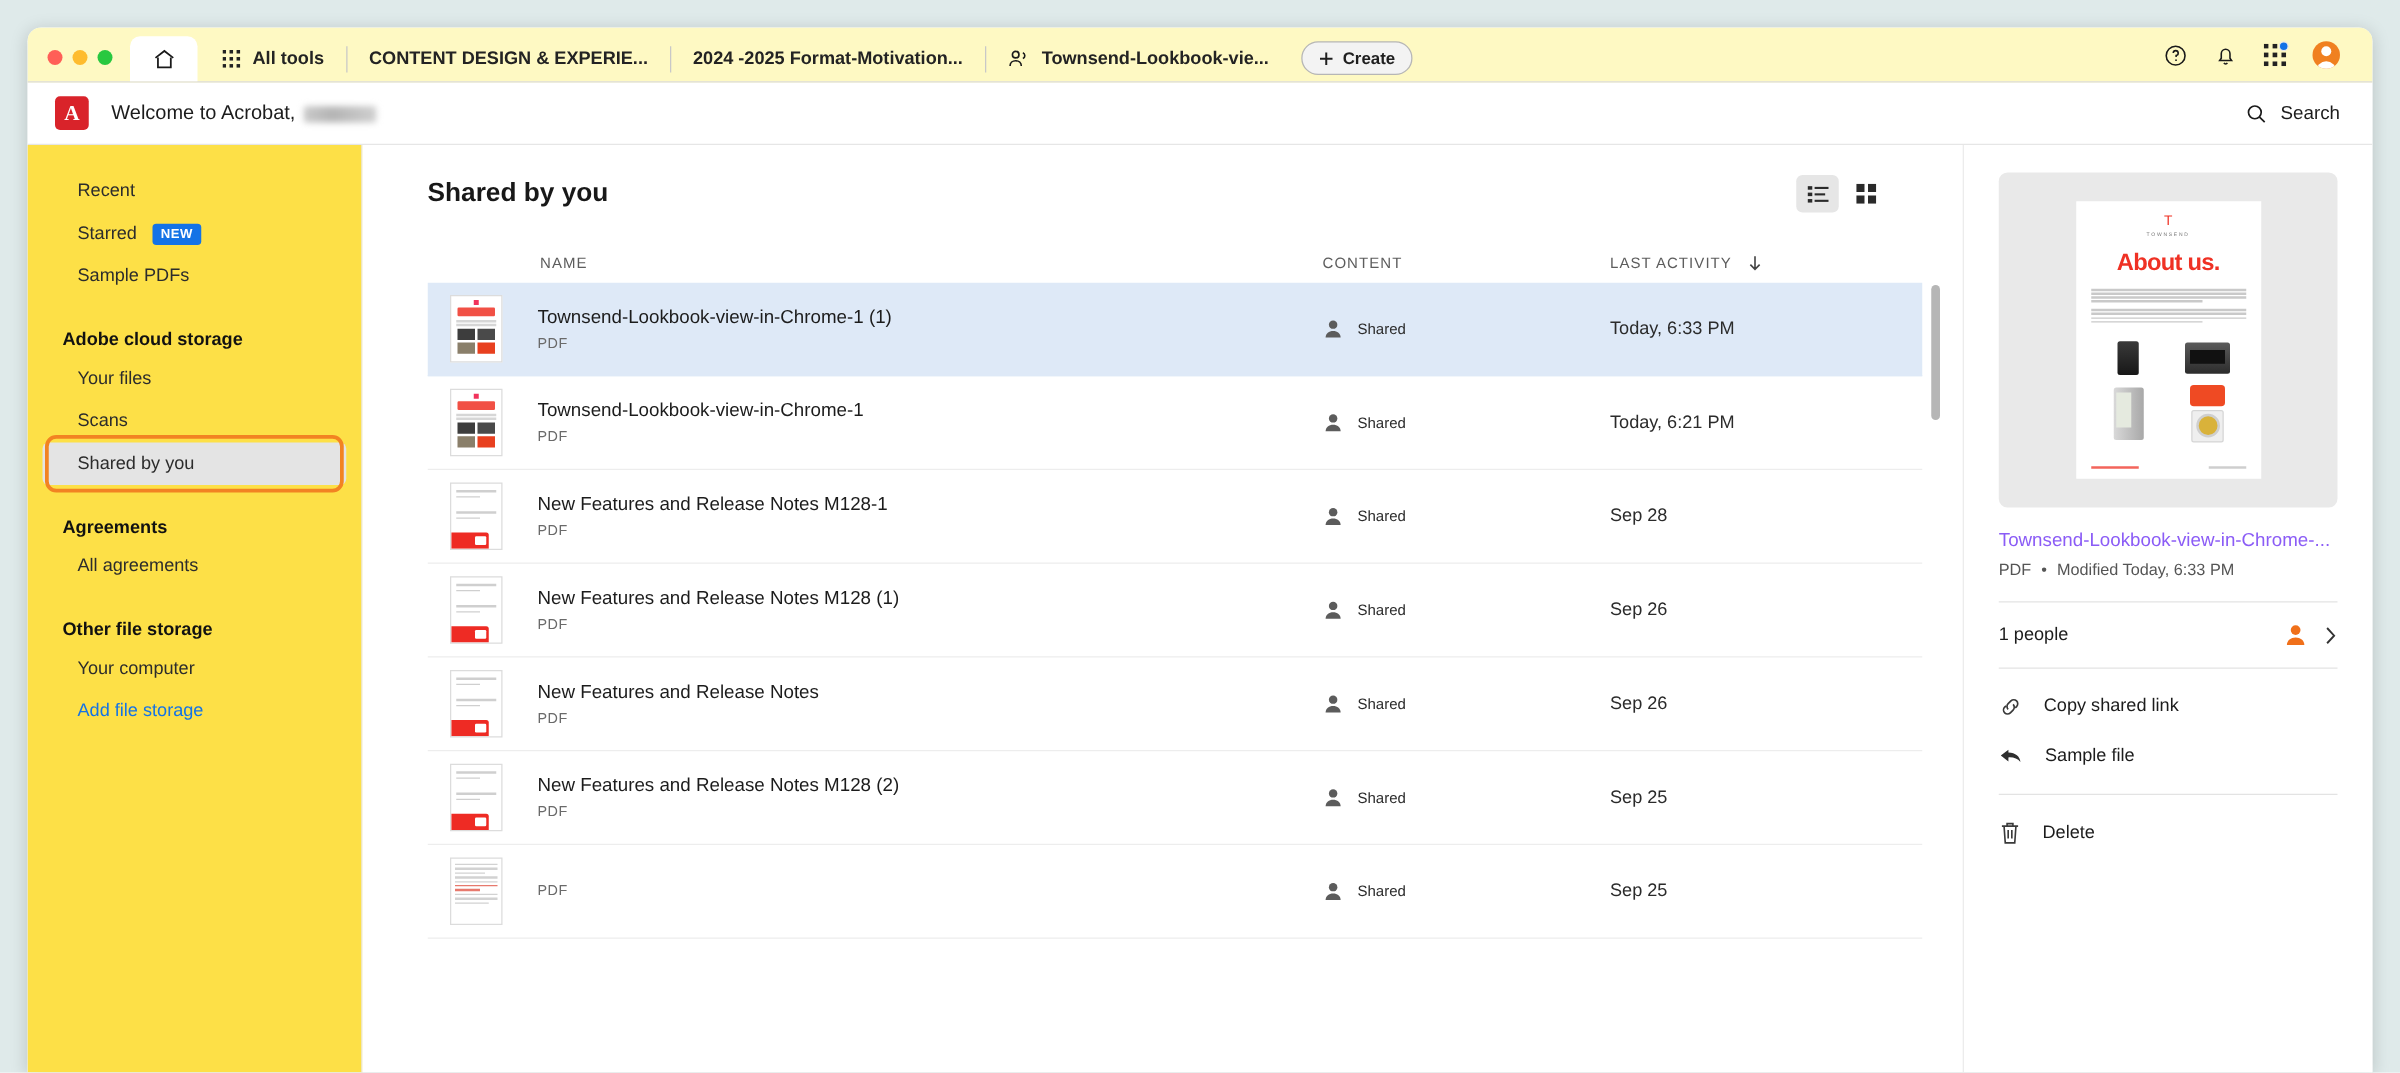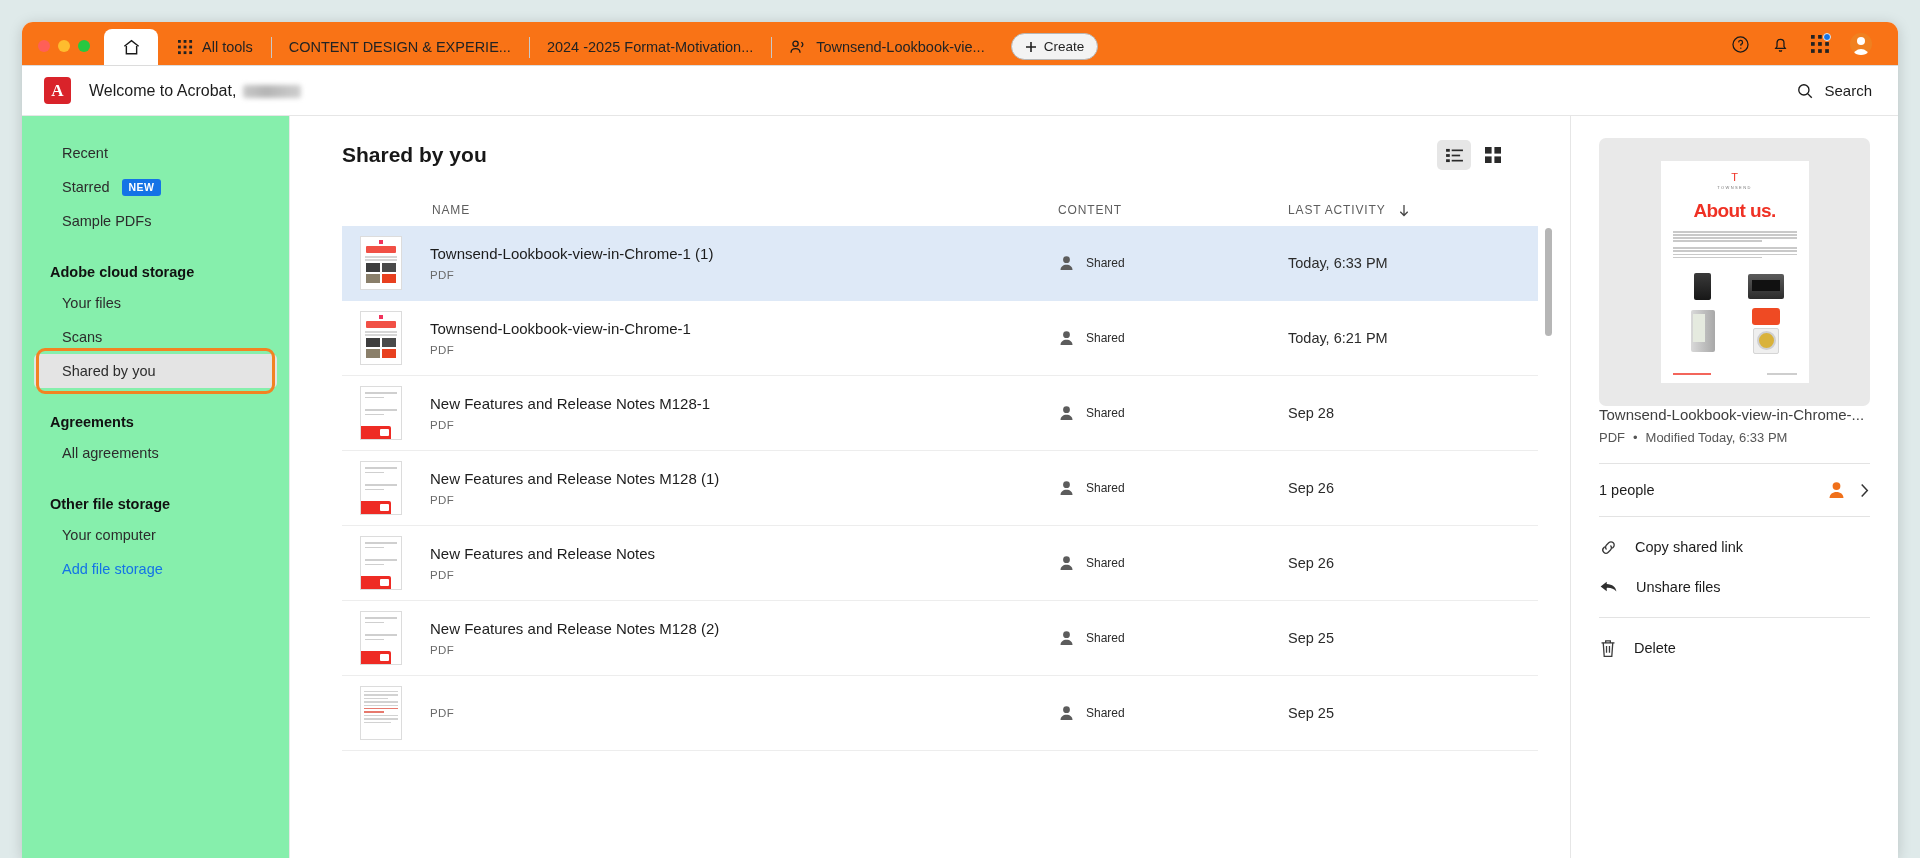--- a/index.html
+++ b/index.html
@@ -21,25 +21,26 @@
     border-radius: 11px 11px 0 0;
     overflow: hidden;
     box-shadow: 0 2px 14px rgba(0,0,0,0.17);
     display: flex; flex-direction: column;
     position: relative;
   }
 
   
   .tabbar {
     height: 44px;
-    background: #f97316;
+    background: #fef9c3;
     display: flex; align-items: flex-end;
     flex: 0 0 44px;
     position: relative;
     border-bottom: 1px solid #dcdcdc;
+    font-weight: bold;
   }
   .traffic { display: flex; align-items: center; gap: 8px; padding: 0 14px 13px 16px; }
   .dot { width: 12px; height: 12px; border-radius: 50%; }
   .dot.red { background: #ff5f57; }
   .dot.yellow { background: #febc2e; }
   .dot.green { background: #28c840; }
 
   .home-tab {
     width: 54px; height: 36px;
     background: #ffffff;
@@ -115,21 +116,21 @@
     margin-left: auto; display: flex; align-items: center; gap: 10px;
     font-size: 15px; color: #1c1c1c;
   }
 
   
   .body { flex: 1; display: flex; min-height: 0; }
 
   
   .sidebar {
     width: 268px; flex: 0 0 268px;
-    background: #86efac;
+    background: #fde047;
     border-right: 1px solid #e8e8e8;
     padding: 20px 0 0 0;
     position: relative;
   }
   .nav-item {
     height: 34px; display: flex; align-items: center;
     padding: 0 18px 0 28px; font-size: 14.5px; color: #2c2c2c;
     margin: 0 12px; border-radius: 5px;
   }
   .nav-item.selected { background: #e4e4e4; }
@@ -249,21 +250,21 @@
   .appl-oven::after { content:""; position:absolute; left:4px; right:4px; top:6px; height:11px; background:#111; }
   .appl-fridge { width: 24px; height: 42px; background: linear-gradient(90deg,#d9d9d9,#a8a8a8); border-radius: 2px; position: relative; }
   .appl-fridge::after { content:""; position:absolute; left:2px; top:4px; width:12px; bottom:10px; background:#e5eadf; }
   .appl-toast { width: 28px; height: 19px; background: #ef4a23; border-radius: 3px; }
   .appl-wash { width: 26px; height: 30px; background: #efefef; border: 1px solid #d5d5d5; border-radius: 2px; display:flex; align-items:center; justify-content:center; }
   .appl-wash::after { content:""; width: 15px; height: 15px; border-radius: 50%; background: #d9b23a; border: 2px solid #cfcfcf; }
   .pp-foot { position: absolute; left: 12px; right: 12px; bottom: 8px; display: flex; justify-content: space-between; }
   .pp-foot i { display: block; height: 2px; width: 38px; background: #ef3124; opacity: .75; }
   .pp-foot i.g { background: #bdbdbd; width: 30px; }
 
-  .rp-fname { font-size: 15px; color: #404040; white-space: nowrap; overflow: hidden; text-overflow: ellipsis; }
+  .rp-fname { margin-top: 18px; font-size: 15px; color: #8b5cf6; white-space: nowrap; overflow: hidden; text-overflow: ellipsis; }
   .rp-meta { margin-top: 7px; font-size: 13px; color: #555; display: flex; align-items: center; gap: 8px; }
   .rp-div { height: 1px; background: #e3e3e3; margin: 18px 0 0 0; }
   .rp-people { height: 52px; display: flex; align-items: center; font-size: 14.5px; color: #1c1c1c; }
   .rp-people .right { margin-left: auto; display: flex; align-items: center; gap: 13px; }
   .rp-action { height: 40px; display: flex; align-items: center; gap: 17px; font-size: 14.5px; color: #1c1c1c; }
   .rp-action.first { margin-top: 10px; }
   svg { display: block; }
 </style>
 </head>
 <body>
@@ -757,21 +758,21 @@
         </span>
         <span>Copy shared link</span>
       </div>
 
       <div class="rp-action">
         <span>
           <svg width="20" height="18" viewBox="0 0 22 18" fill="#2f2f2f">
             <path d="M8.5 3.2 1.8 8.4l6.7 5.2V10c4.6-.3 7.9 1 10.6 4-.5-4.9-4.3-8-10.6-8.3z"></path>
           </svg>
         </span>
-        <span>Unshare files</span>
+        <span>Sample file</span>
       </div>
 
       <div class="rp-div" style="margin:10px 0 0 0;"></div>
 
       <div class="rp-action first">
         <span>
           <svg width="18" height="19" viewBox="0 0 20 22" fill="none" stroke="#3a3a3a" stroke-width="1.5">
             <path d="M2.5 4.5h15"></path>
                 <path d="M4.5 4.5 5.6 20h8.8L15.5 4.5"></path>
             <path d="M7.3 4.5V2.2h5.4v2.3"></path>

